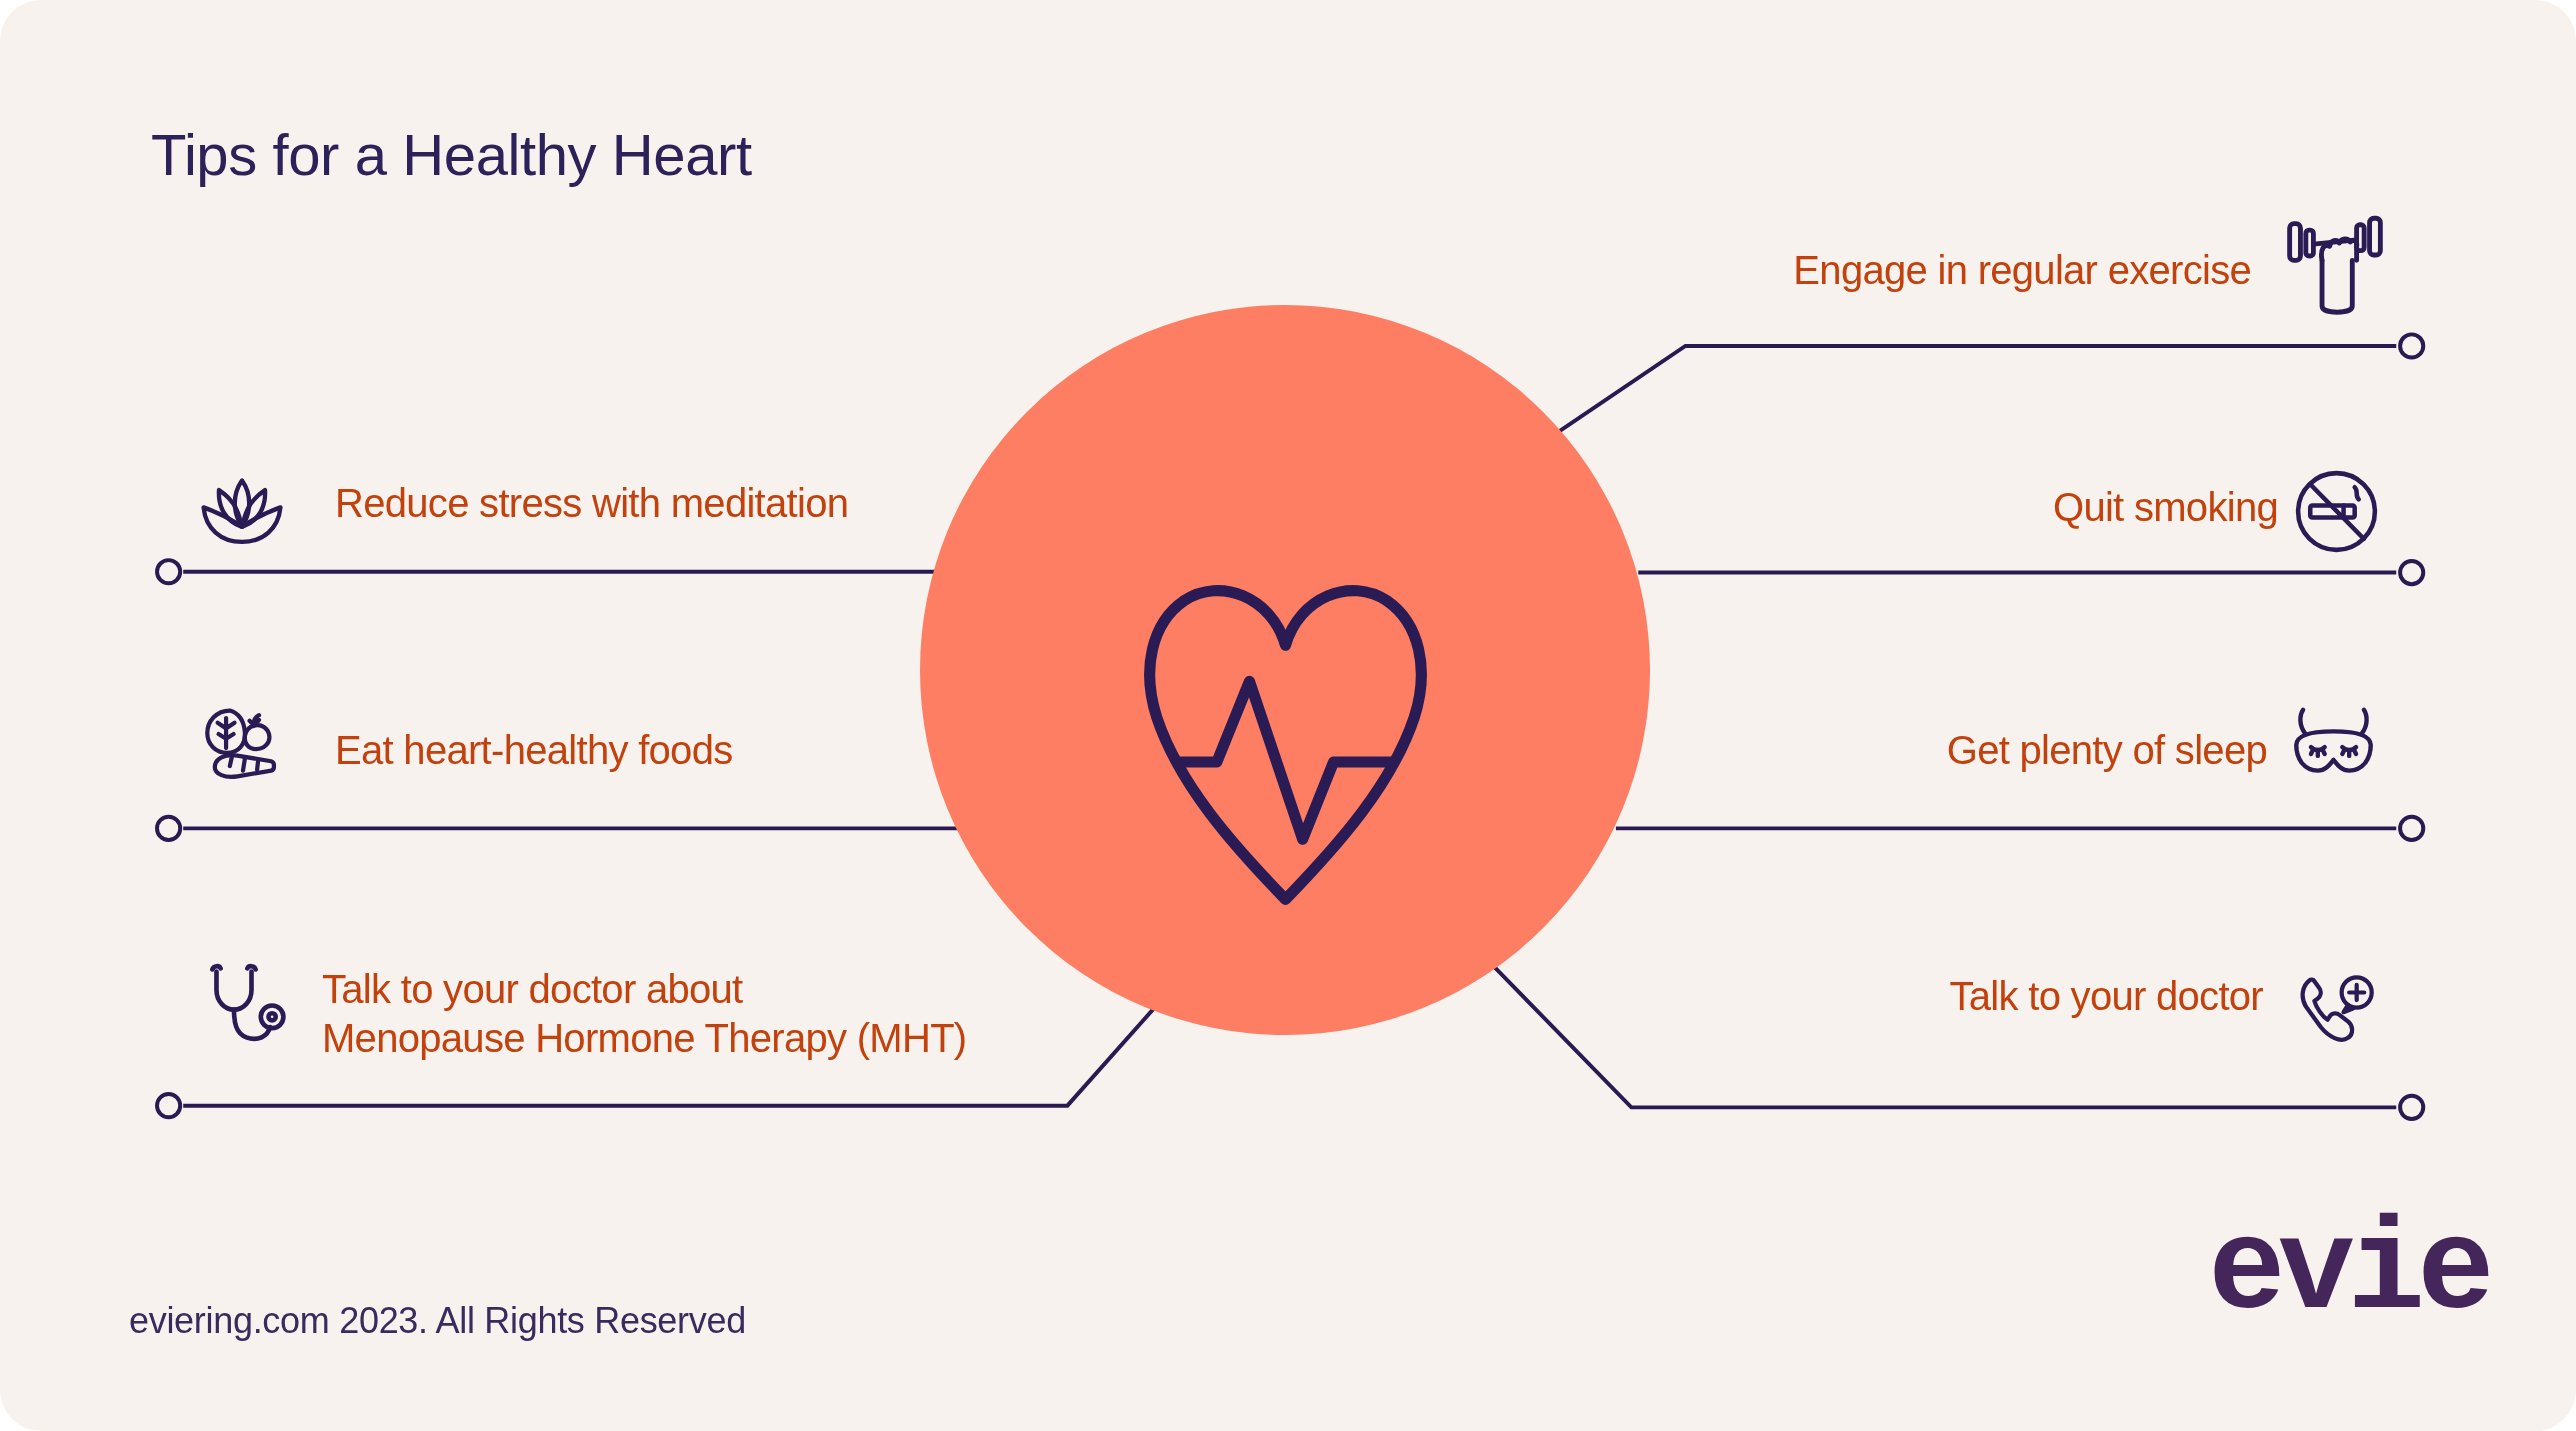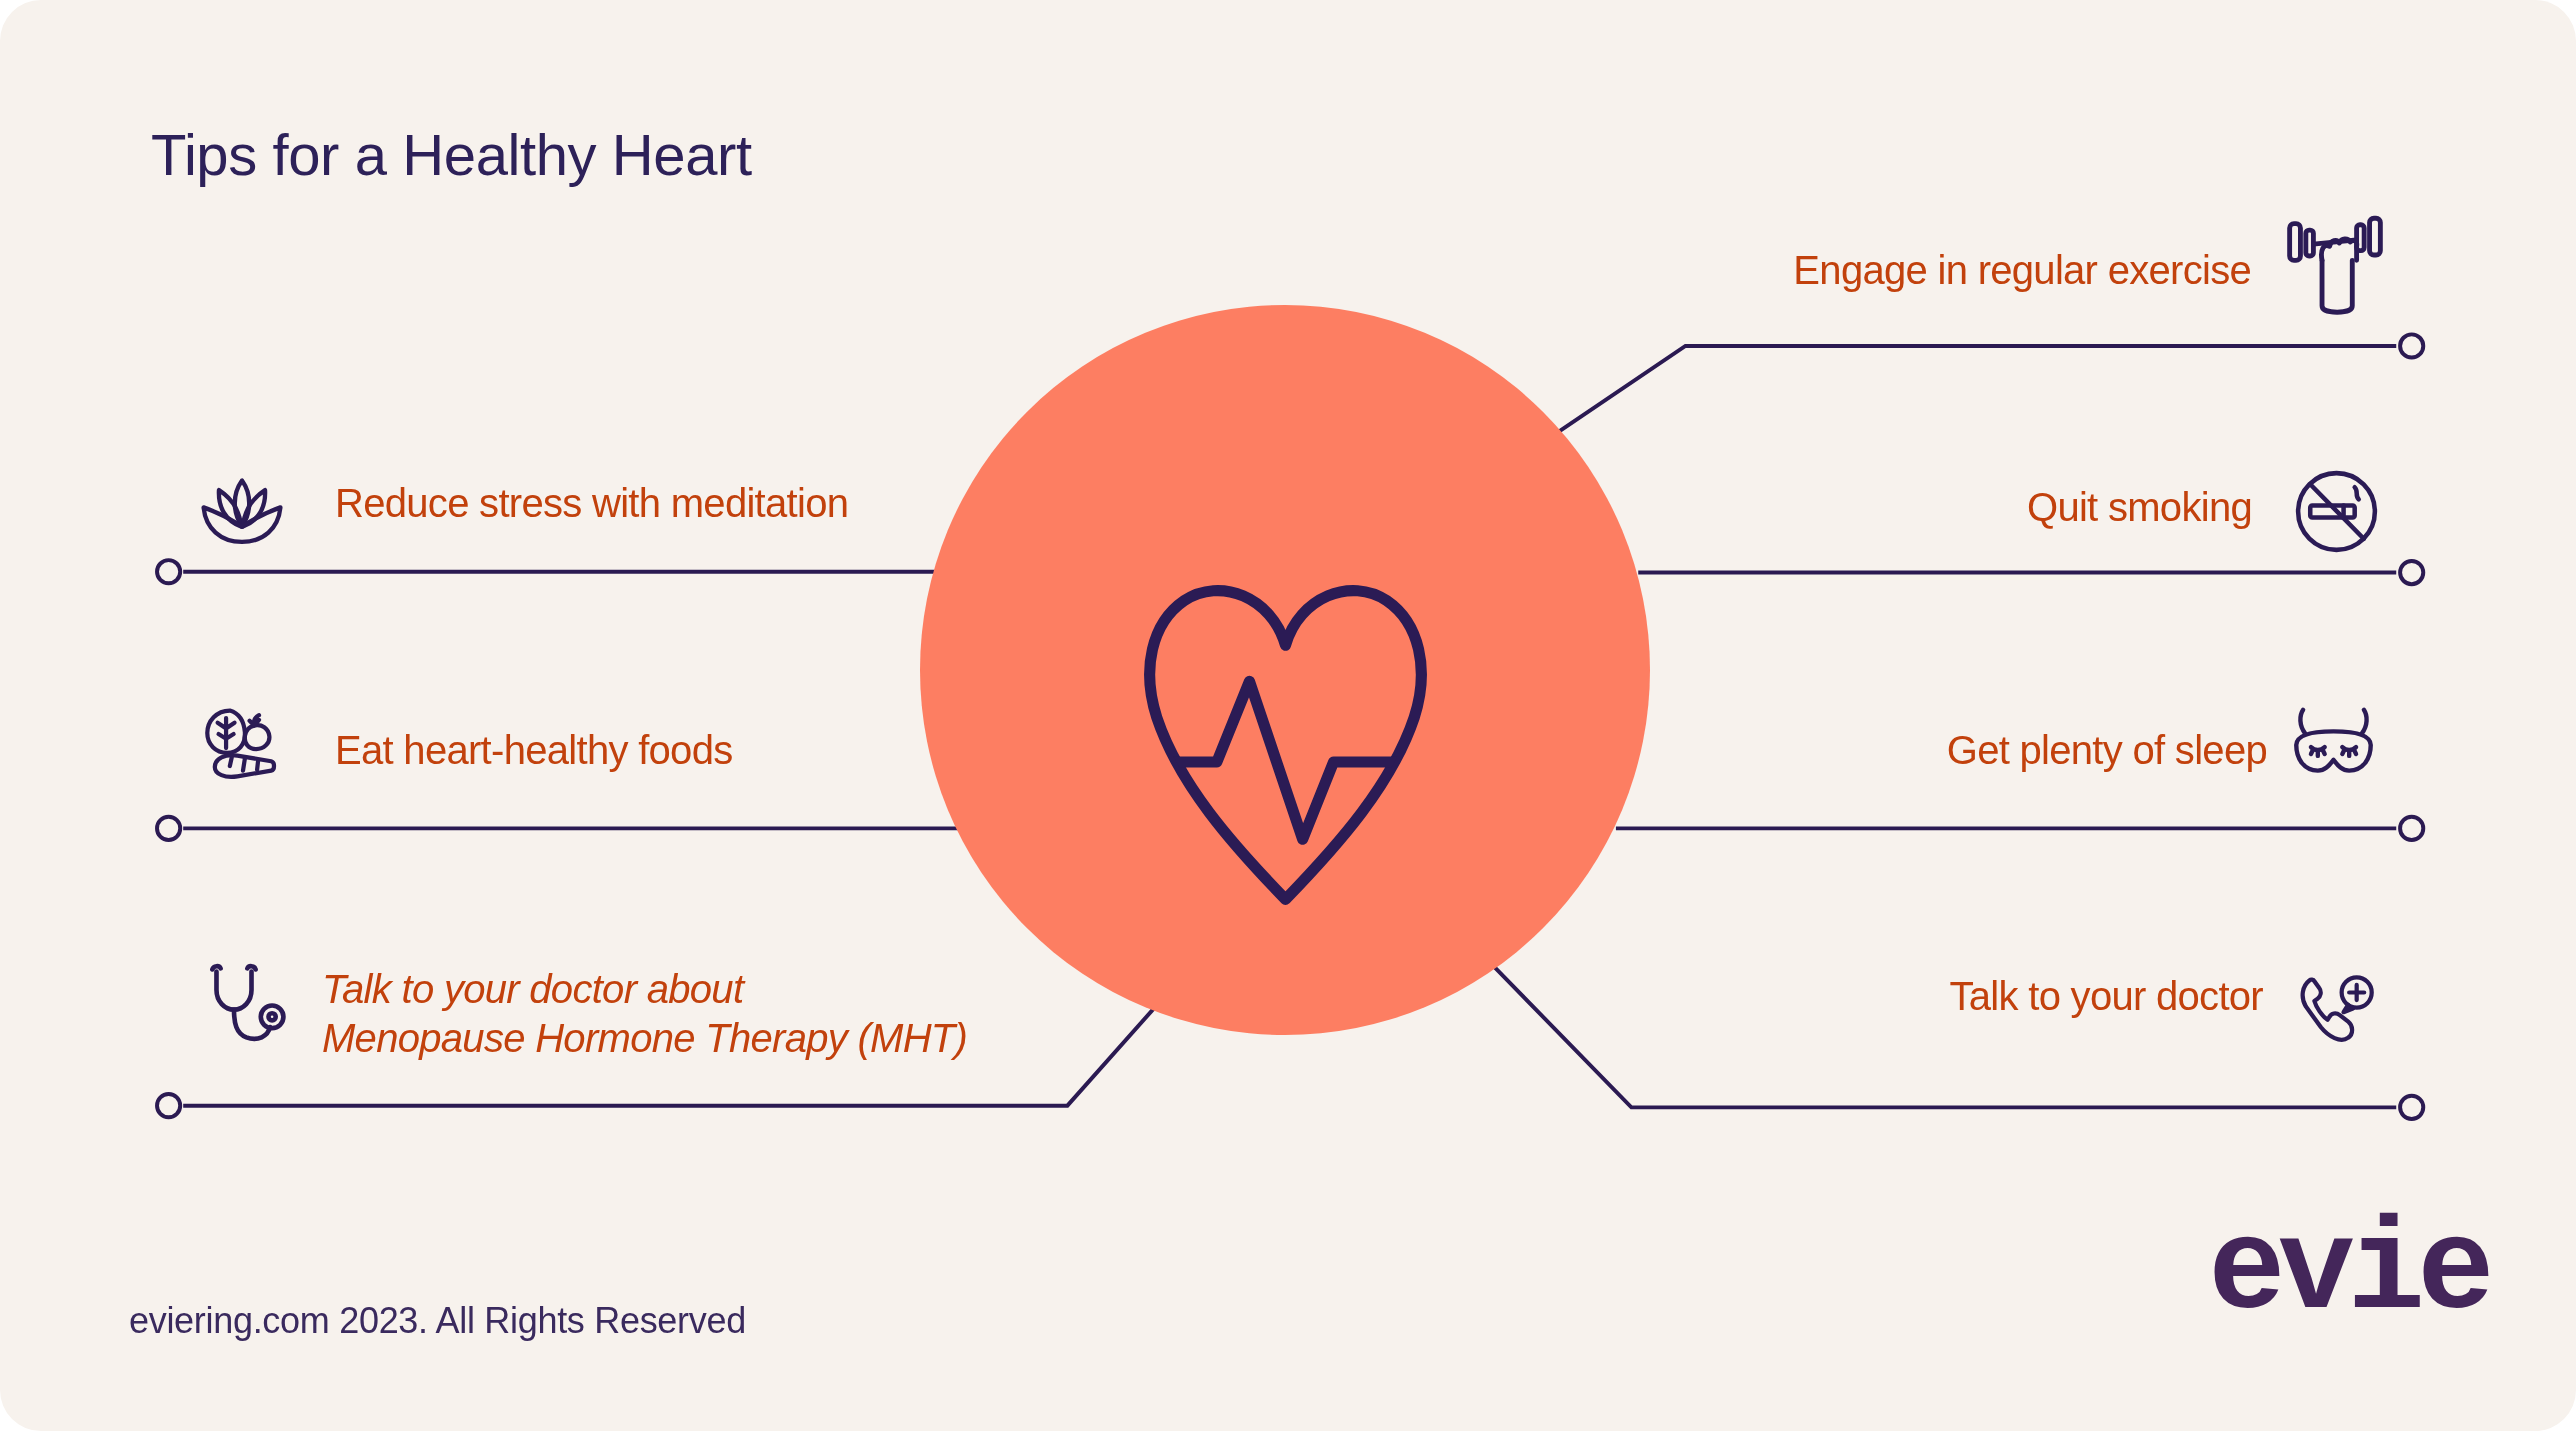--- a/index.html
+++ b/index.html
@@ -92,21 +92,21 @@
 
   <div class="icon" style="left:187px;top:955px;width:129px;height:103px;">
     <svg viewBox="0 0 100 100" fill="none" stroke="currentColor" stroke-width="4.5" stroke-linecap="round" stroke-linejoin="round">
       <path d="M16 16 L16 34 C16 45 24 53 33 53 C42 53 50 45 50 34 L50 16"></path>
       <path d="M12 14 C13 10 19 10 20 13 M46 13 C47 10 53 10 54 14"></path>
       <path d="M33 53 C33 66 35 76 45 80 C56 84 66 79 68 70"></path>
       <circle cx="70" cy="60" r="11"></circle>
       <circle cx="70" cy="60" r="3.5"></circle>
     </svg>
   </div>
-  <div class="tip" style="left:322px;top:965px;font-style:italic;">
+  <div class="tip" style="left:322px;top:965px;">
     <div>Talk to your doctor about</div>
     <div>Menopause Hormone Therapy (MHT)</div>
   </div>
 
   <div class="icon" style="left:2281px;top:213px;width:108px;height:112px;">
     <svg viewBox="0 0 100 100" fill="none" stroke="currentColor" stroke-width="4.5" stroke-linecap="round" stroke-linejoin="round">
       <rect x="8" y="8" width="10" height="34" rx="4"></rect>
       <rect x="23" y="14" width="7" height="24" rx="3"></rect>
       <rect x="82" y="3" width="10" height="34" rx="4"></rect>
       <rect x="70" y="9" width="7" height="24" rx="3"></rect>
@@ -119,21 +119,21 @@
 
   <div class="icon" style="left:2286px;top:455px;width:101px;height:113px;">
     <svg viewBox="0 0 100 100" fill="none" stroke="currentColor" stroke-width="4.5" stroke-linecap="round" stroke-linejoin="round">
       <circle cx="50" cy="50" r="38"></circle>
       <rect x="24" y="44" width="44" height="12" rx="2"></rect>
       <line x1="57" y1="44" x2="57" y2="56"></line>
       <path d="M68 26 C72 30 68 34 72 38"></path>
       <line x1="24" y1="23" x2="77" y2="77"></line>
     </svg>
   </div>
-  <div class="tip right" style="right:324px;top:483px;">Quit smoking</div>
+  <div class="tip right" style="right:298px;top:483px;">Quit smoking</div>
 
   <div class="icon" style="left:2281px;top:702px;width:105px;height:98px;">
     <svg viewBox="0 0 100 100" fill="none" stroke="currentColor" stroke-width="4.5" stroke-linecap="round" stroke-linejoin="round">
       <path d="M12 44 C12 34 26 30 50 30 C74 30 88 34 88 44 C88 58 80 70 66 70 C58 70 54 64 50 59 C46 64 42 70 34 70 C20 70 12 58 12 44 Z"></path>
       <path d="M21 32 C15 24 15 14 19 8"></path>
       <path d="M79 32 C85 24 85 14 81 8"></path>
       <path d="M27 46 C31 50 37 50 41 46"></path>
       <path d="M29 49 L27 53 M34 50.5 L34 55 M39 49 L41 53"></path>
       <path d="M59 46 C63 50 69 50 73 46"></path>
       <path d="M61 49 L59 53 M66 50.5 L66 55 M71 49 L73 53"></path>

